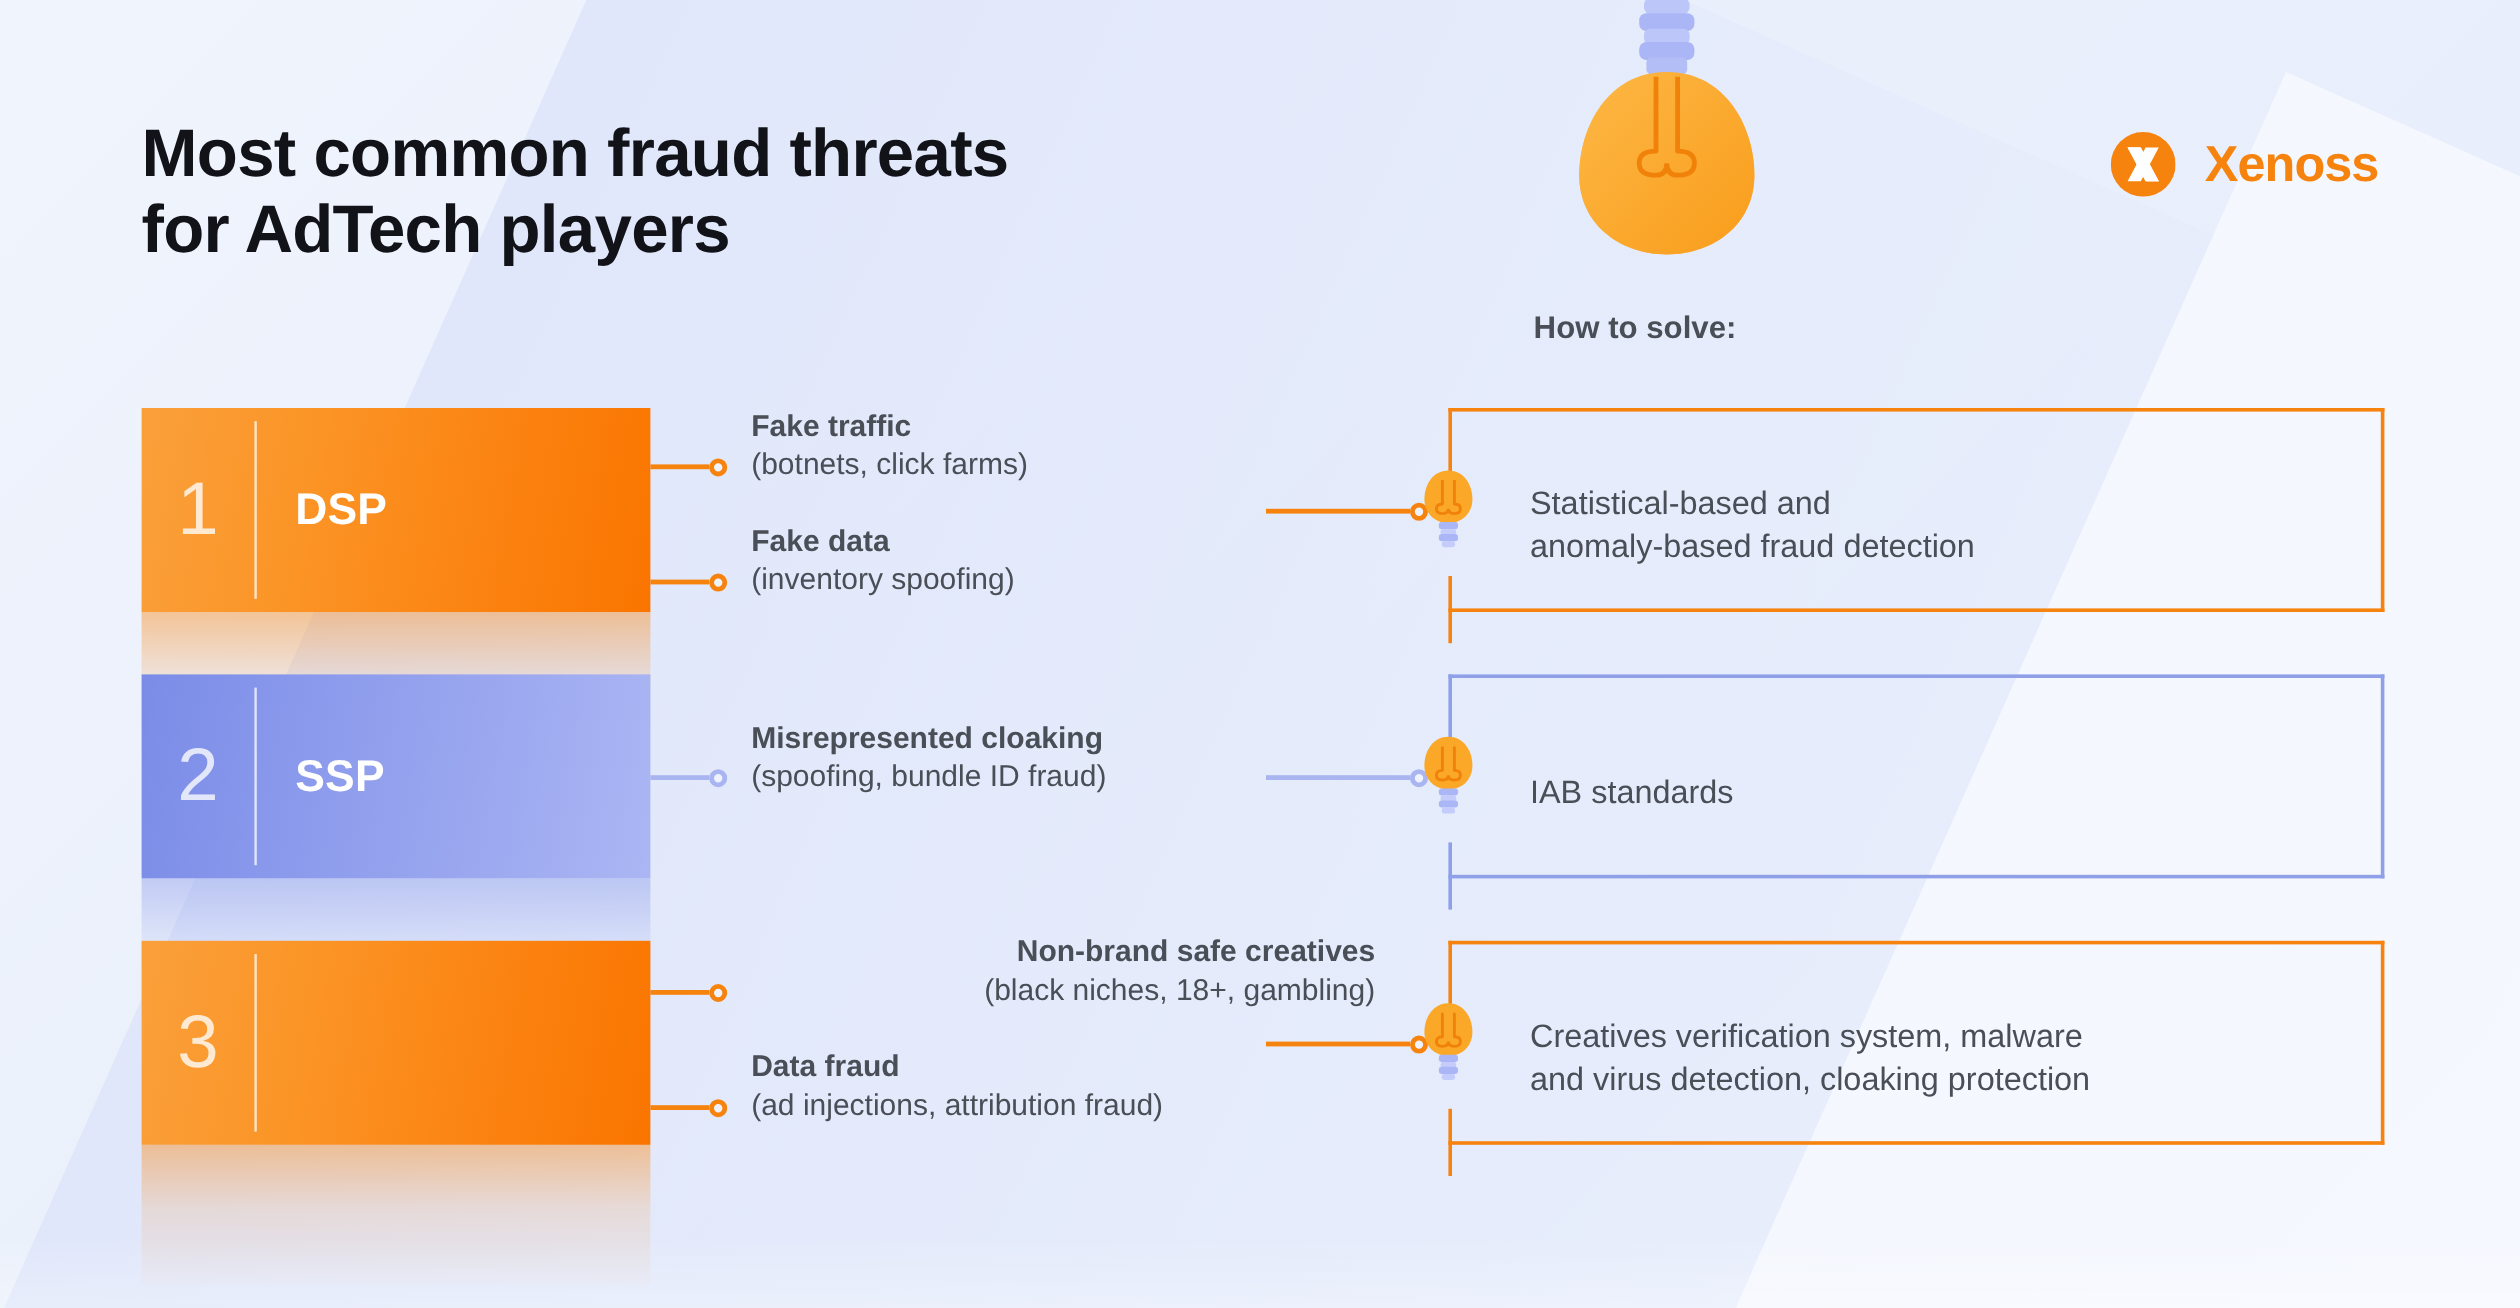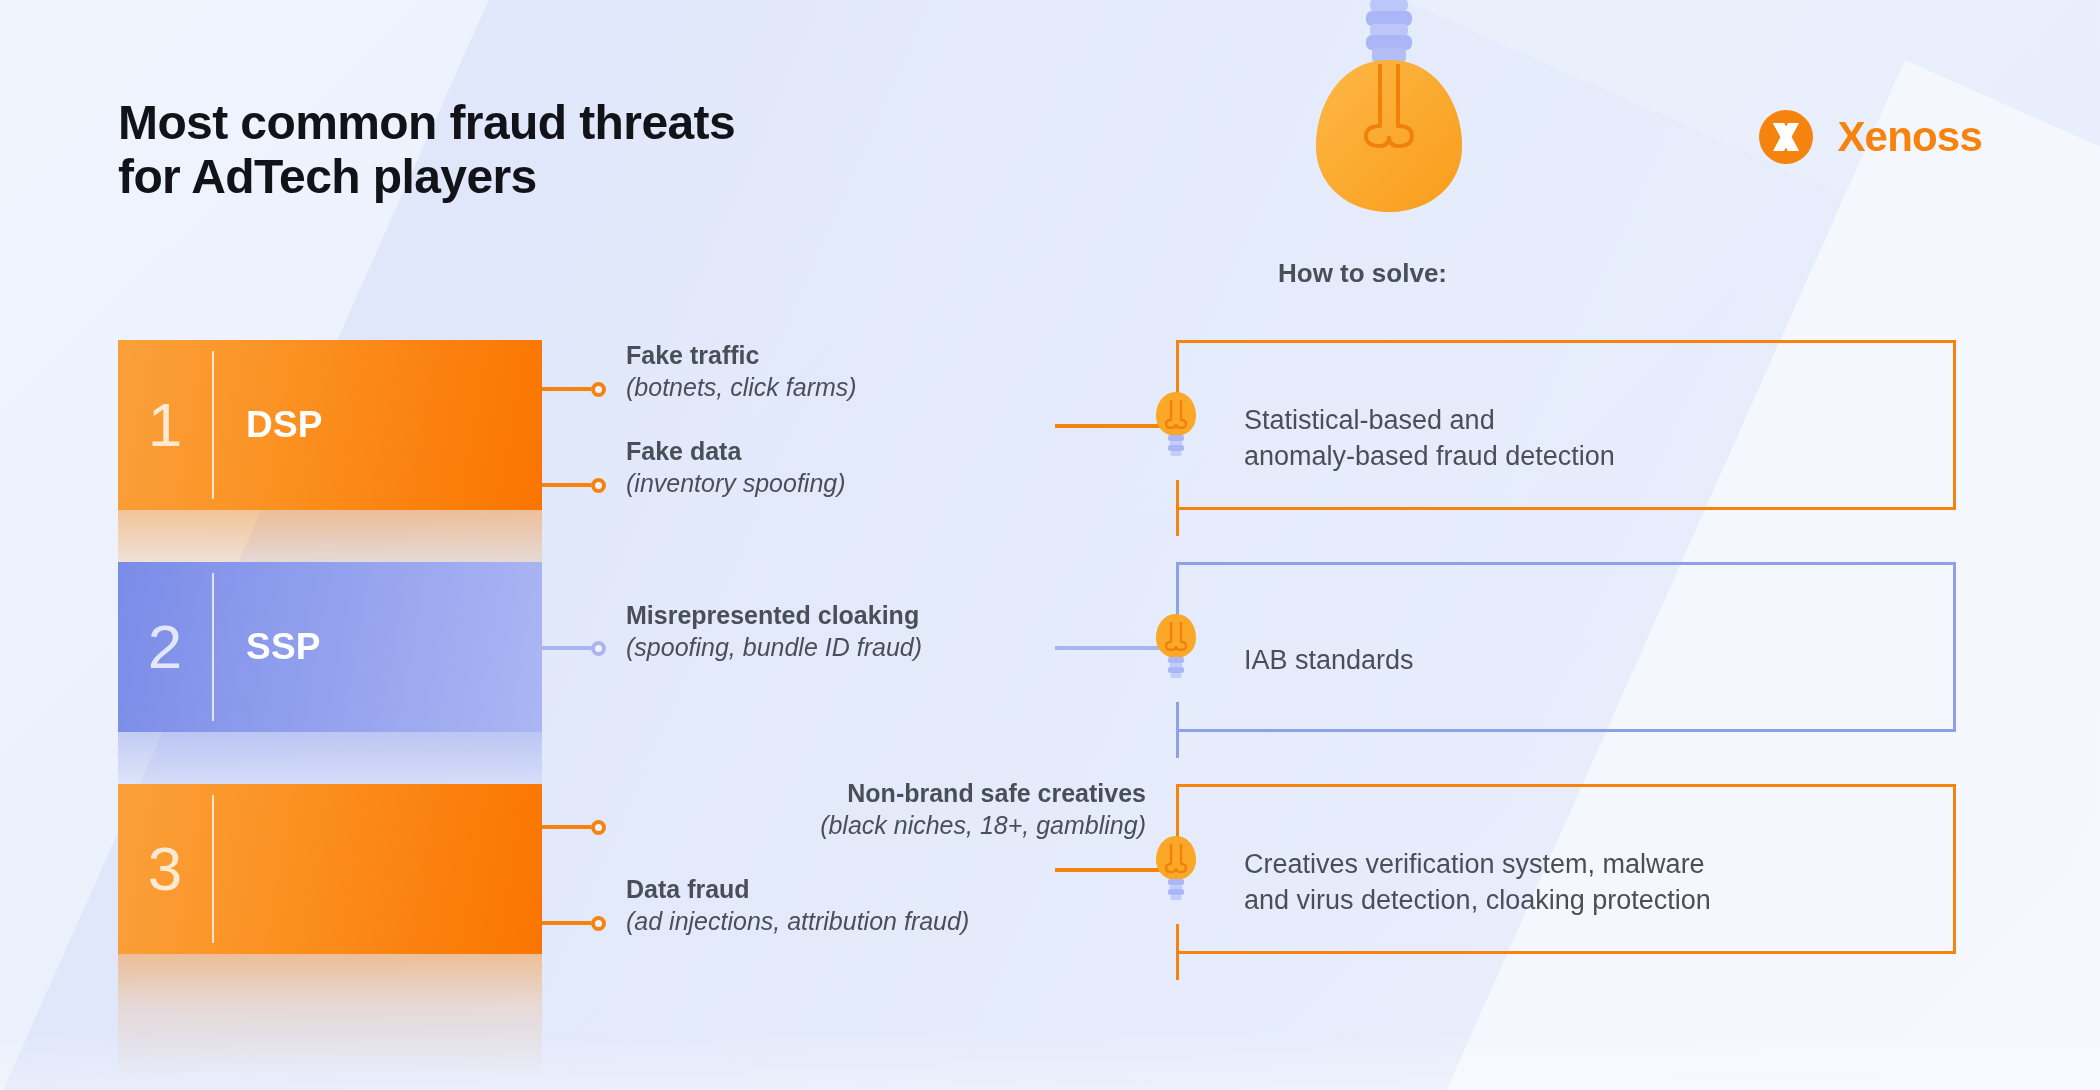--- a/index.html
+++ b/index.html
@@ -41,21 +41,21 @@
     bottom: -60px; left: 0;
     width: 2100px; height: 120px;
     background: linear-gradient(180deg, rgba(255,255,255,0) 0%, rgba(255,255,255,0.55) 100%);
   }
 
   
   .title {
     position: absolute;
     left: 118px; top: 96px;
     width: 930px;
-    font-size: 48px;
+    font-size: 56px;
     font-weight: 700;
     line-height: 1.13;
     color: #111318;
     letter-spacing: -0.6px;
   }
   .title .ln { display: block; }
 
   .logo {
     position: absolute;
     right: 118px; top: 110px;
@@ -162,21 +162,20 @@
     color: #4a4f57;
     line-height: 1.22;
     white-space: nowrap;
   }
   .threat-sub {
     font-size: 25px;
     font-weight: 400;
     color: #4a4f57;
     line-height: 1.28;
     white-space: nowrap;
-    font-style: italic;
   }
 
   
   .conn {
     position: absolute;
     height: 14px;
     display: flex;
     align-items: center;
   }
   .conn .bar { height: 4px; flex: 1; }
@@ -189,21 +188,21 @@
     flex: 0 0 auto;
   }
   .conn.orange .bar { background: #f7830f; }
   .conn.orange .dot { border-color: #f7830f; }
   .conn.blue .bar { background: #a8b5f0; }
   .conn.blue .dot { border-color: #a8b5f0; }
 
   
   .solution {
     position: absolute;
-    left: 1176px; top: 0;
+    left: 1207px; top: 0;
     width: 780px; height: 196px;
   }
   .sol-box-full {
     position: absolute;
     left: 0; top: 0;
     width: 780px; height: 170px;
     border: 3px solid #f7830f;
     border-left: none;
   }
   .sol-left-top, .sol-left-bot {

